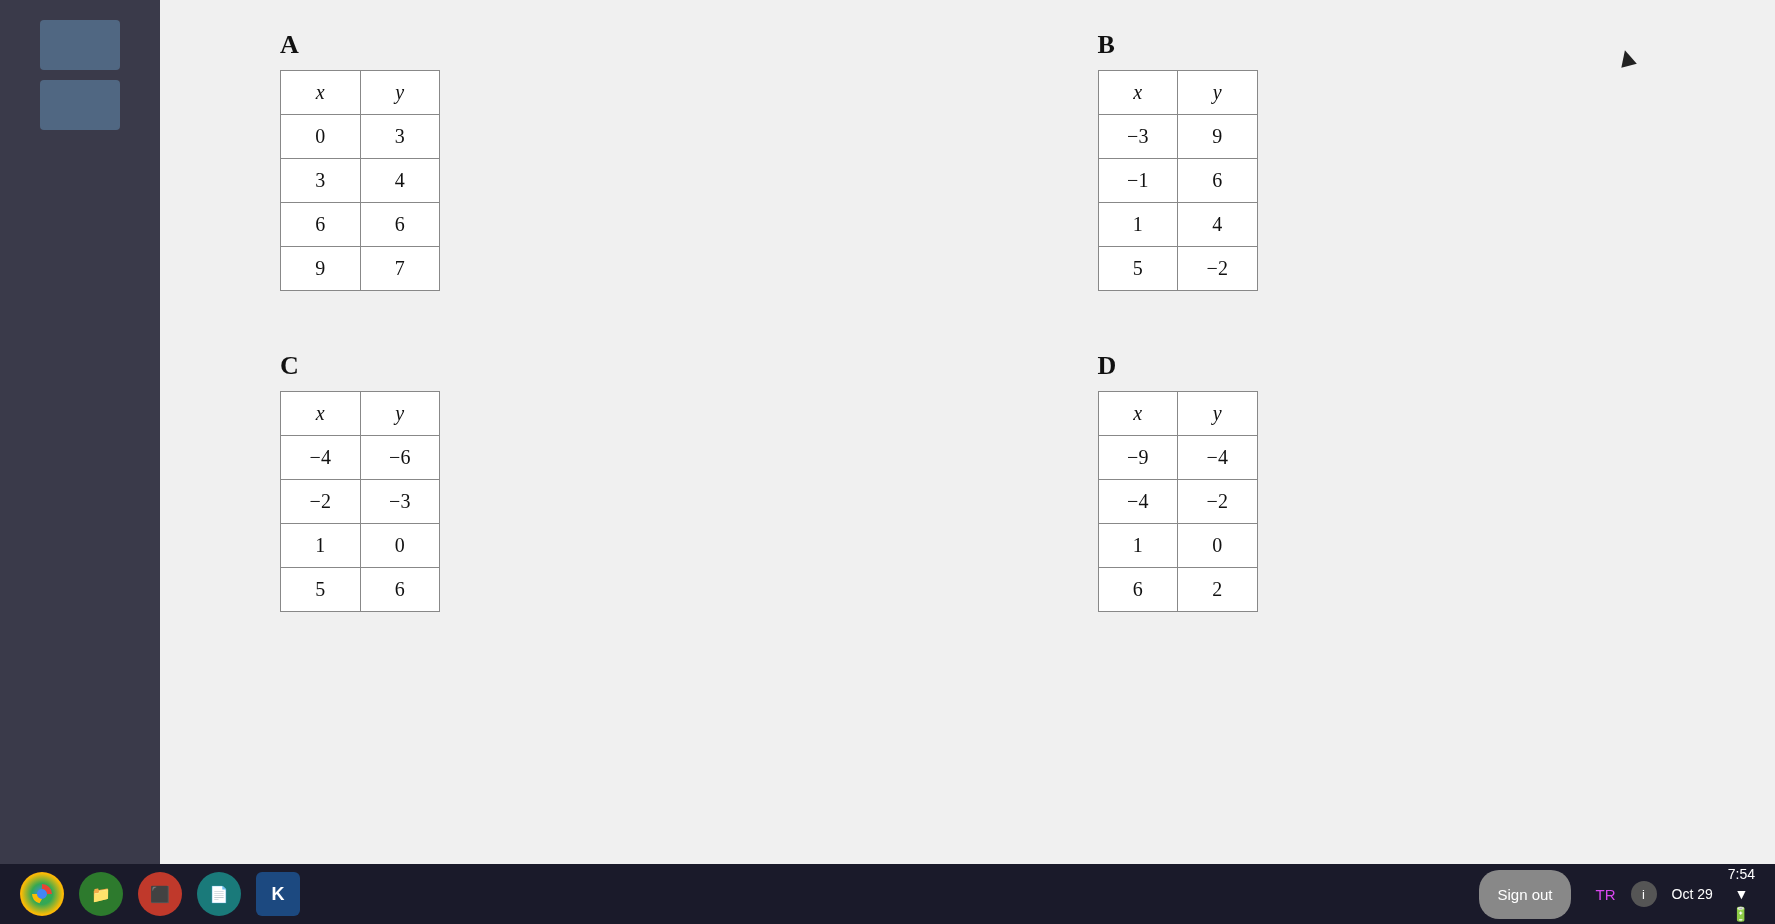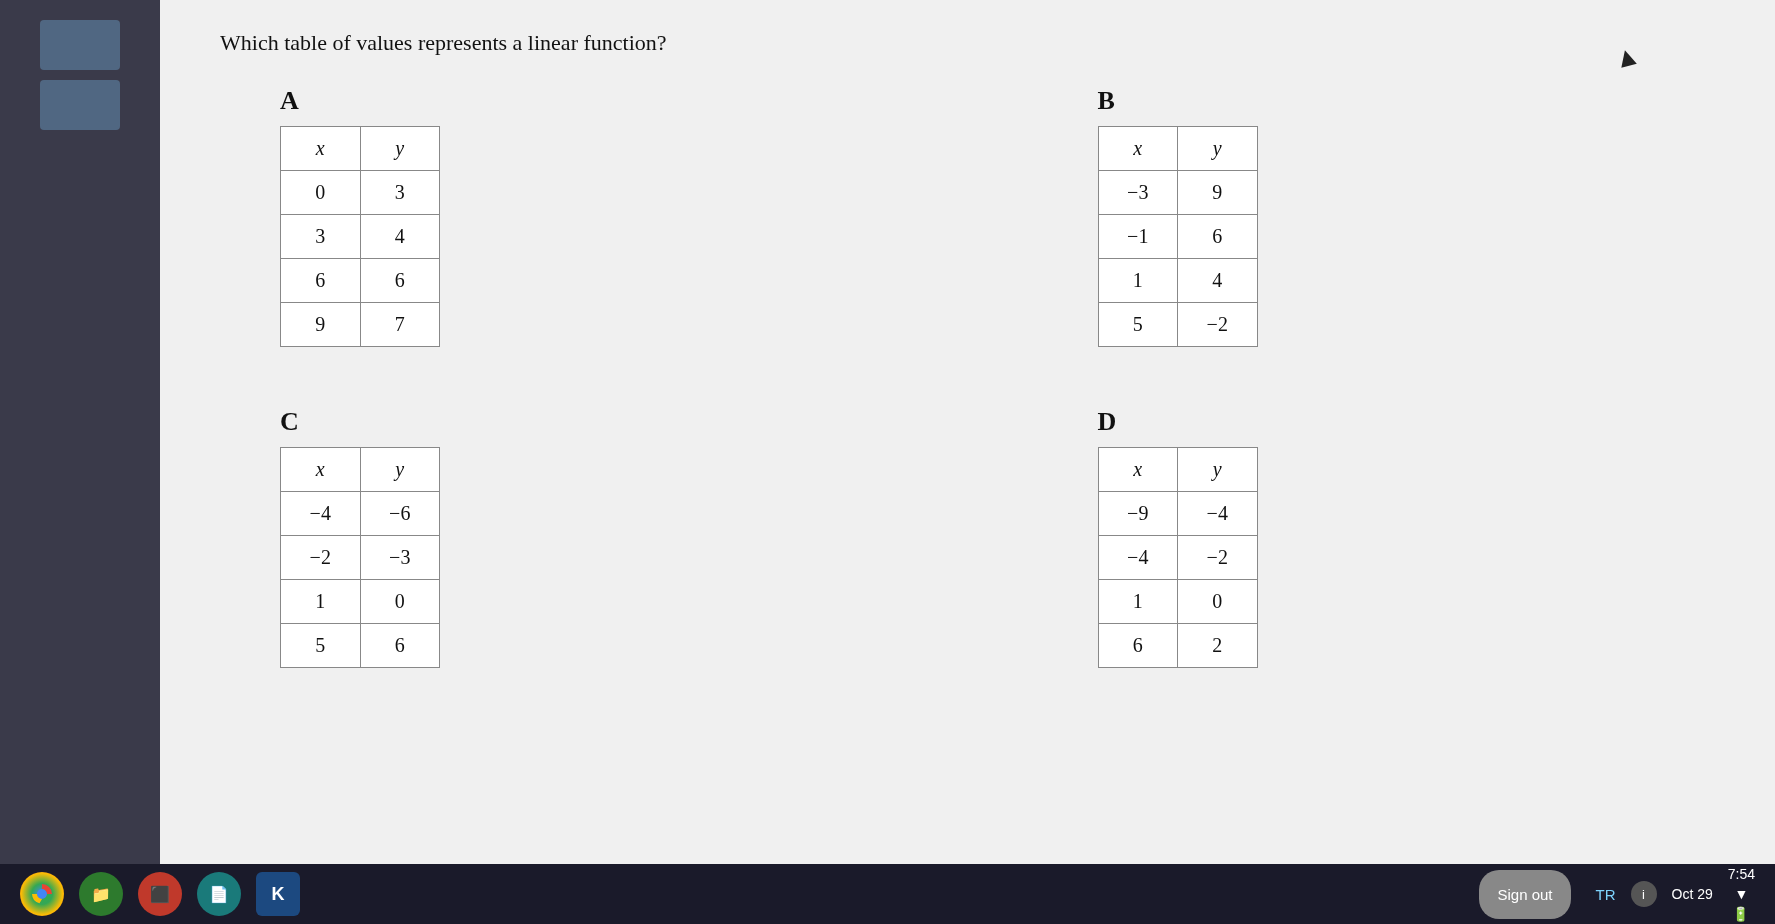--- a/index.html
+++ b/index.html
@@ -173,21 +173,21 @@
       color: #fff;
       border: none;
       padding: 16px 18px;
       border-radius: 20px;
       font-size: 15px;
       cursor: pointer;
       font-family: sans-serif;
     }
 
     .taskbar-text {
-      color: #7dd3fc;
+      color: #d946ef;
       font-size: 15px;
       font-family: sans-serif;
       margin-left: 10px;
     }
 
     .taskbar-info-icon {
       width: 26px;
       height: 26px;
       border-radius: 50%;
       background: #555;
@@ -234,21 +234,20 @@
 
 <div class="bg-layer"></div>
 
 <div class="sidebar">
   <div class="sidebar-item"></div>
   <div class="sidebar-item"></div>
 </div>
 
 <div class="content-panel">
 
-  <p class="question-text">Which table of values represents a linear function?</p>
 
   <div class="tables-container">
 
     <div class="table-section">
       <div class="table-label">A</div>
       <table class="values-table">
         <thead>
           <tr>
             <th><em>x</em></th>
             <th><em>y</em></th>

